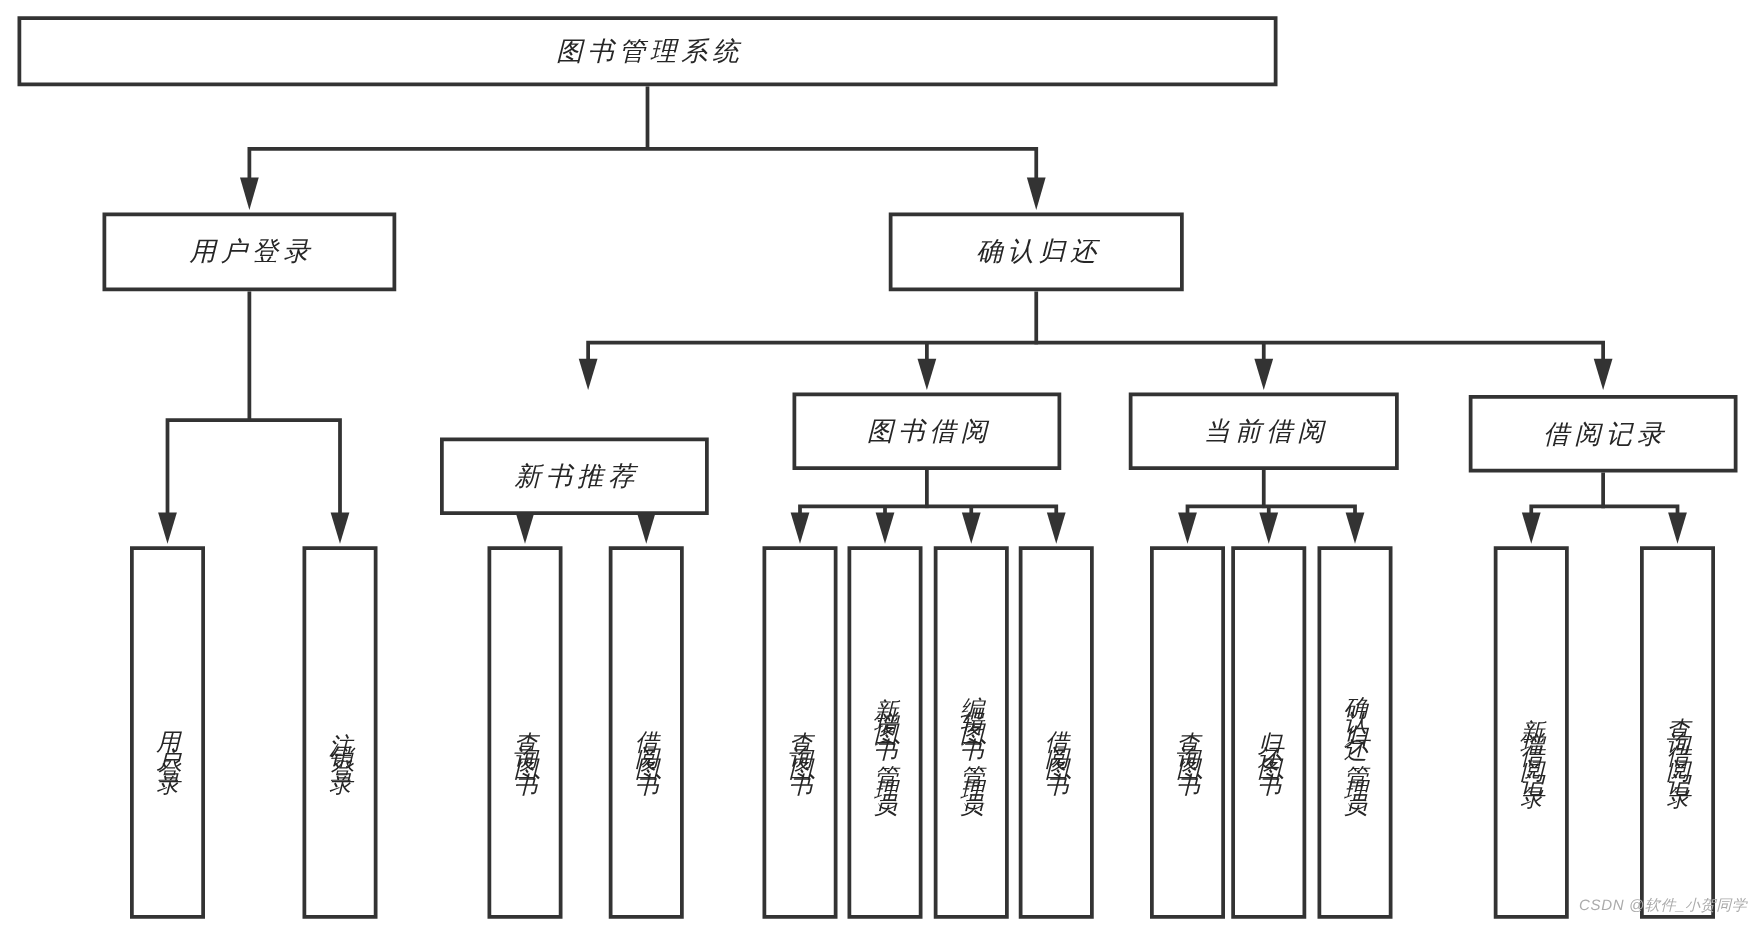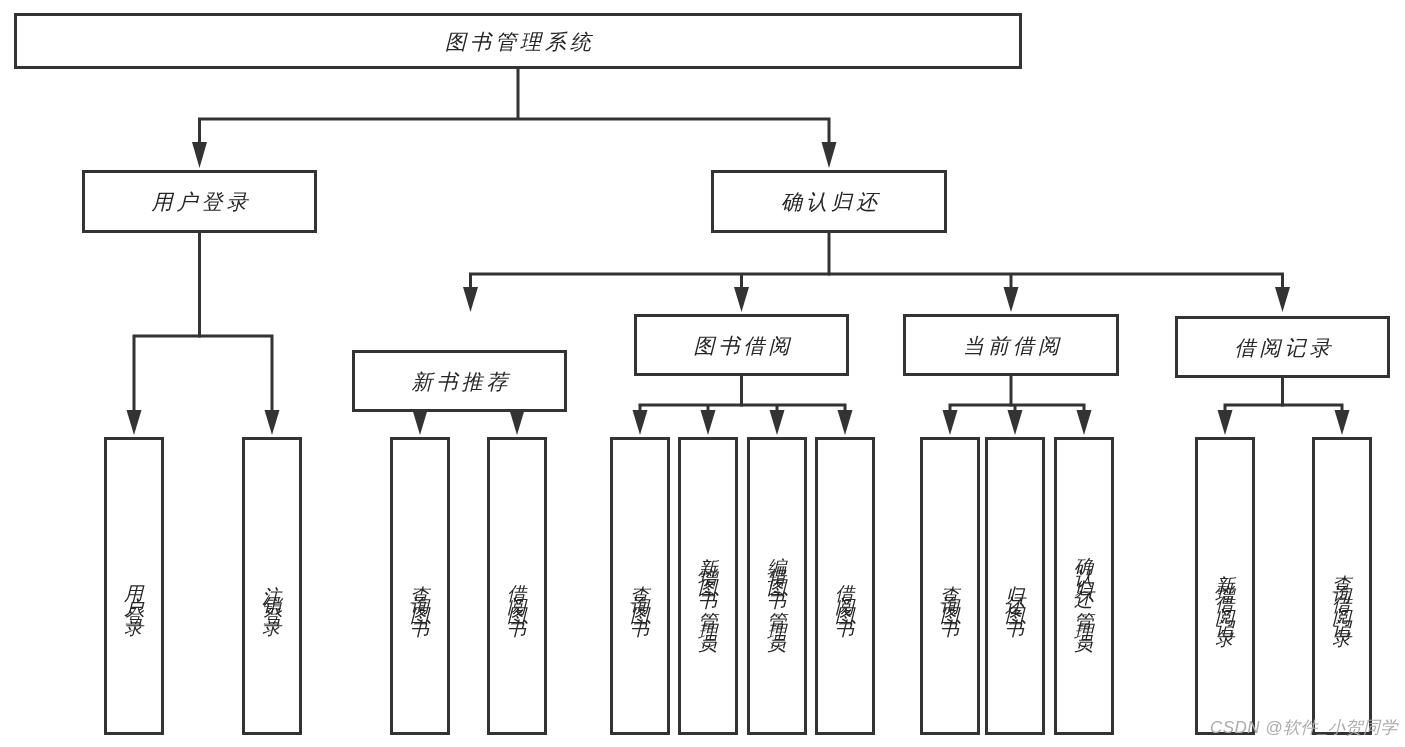--- a/index.html
+++ b/index.html
@@ -16,21 +16,21 @@
     font-size:21px;color:#262626;letter-spacing:4px;text-indent:4px;
     white-space:nowrap;line-height:1;
   }
   .node.leaf .lbl{
     writing-mode:vertical-rl;text-orientation:mixed;
     font-size:19px;letter-spacing:11px;text-indent:0;padding-top:11px;
     white-space:nowrap;line-height:1;
   }
   .watermark{
     position:absolute;left:1183px;top:716px;width:215px;
-    font-size:17px;color:#ababab;white-space:nowrap;z-index:5;
+    font-size:12px;color:#ababab;white-space:nowrap;z-index:5;
     text-align:right;letter-spacing:0.5px;
   }
   
   .n-root{left:14px;top:13px;width:1008px;height:56px;}
   
   .n-login{left:82px;top:170px;width:235px;height:63px;}
   .n-mgmt{left:711px;top:170px;width:236px;height:63px;}
   
   .n-rec{left:352px;top:314px;width:215px;height:62px;margin-top:36px;}
   .n-borrow{left:634px;top:314px;width:215px;height:62px;justify-content:center;}

